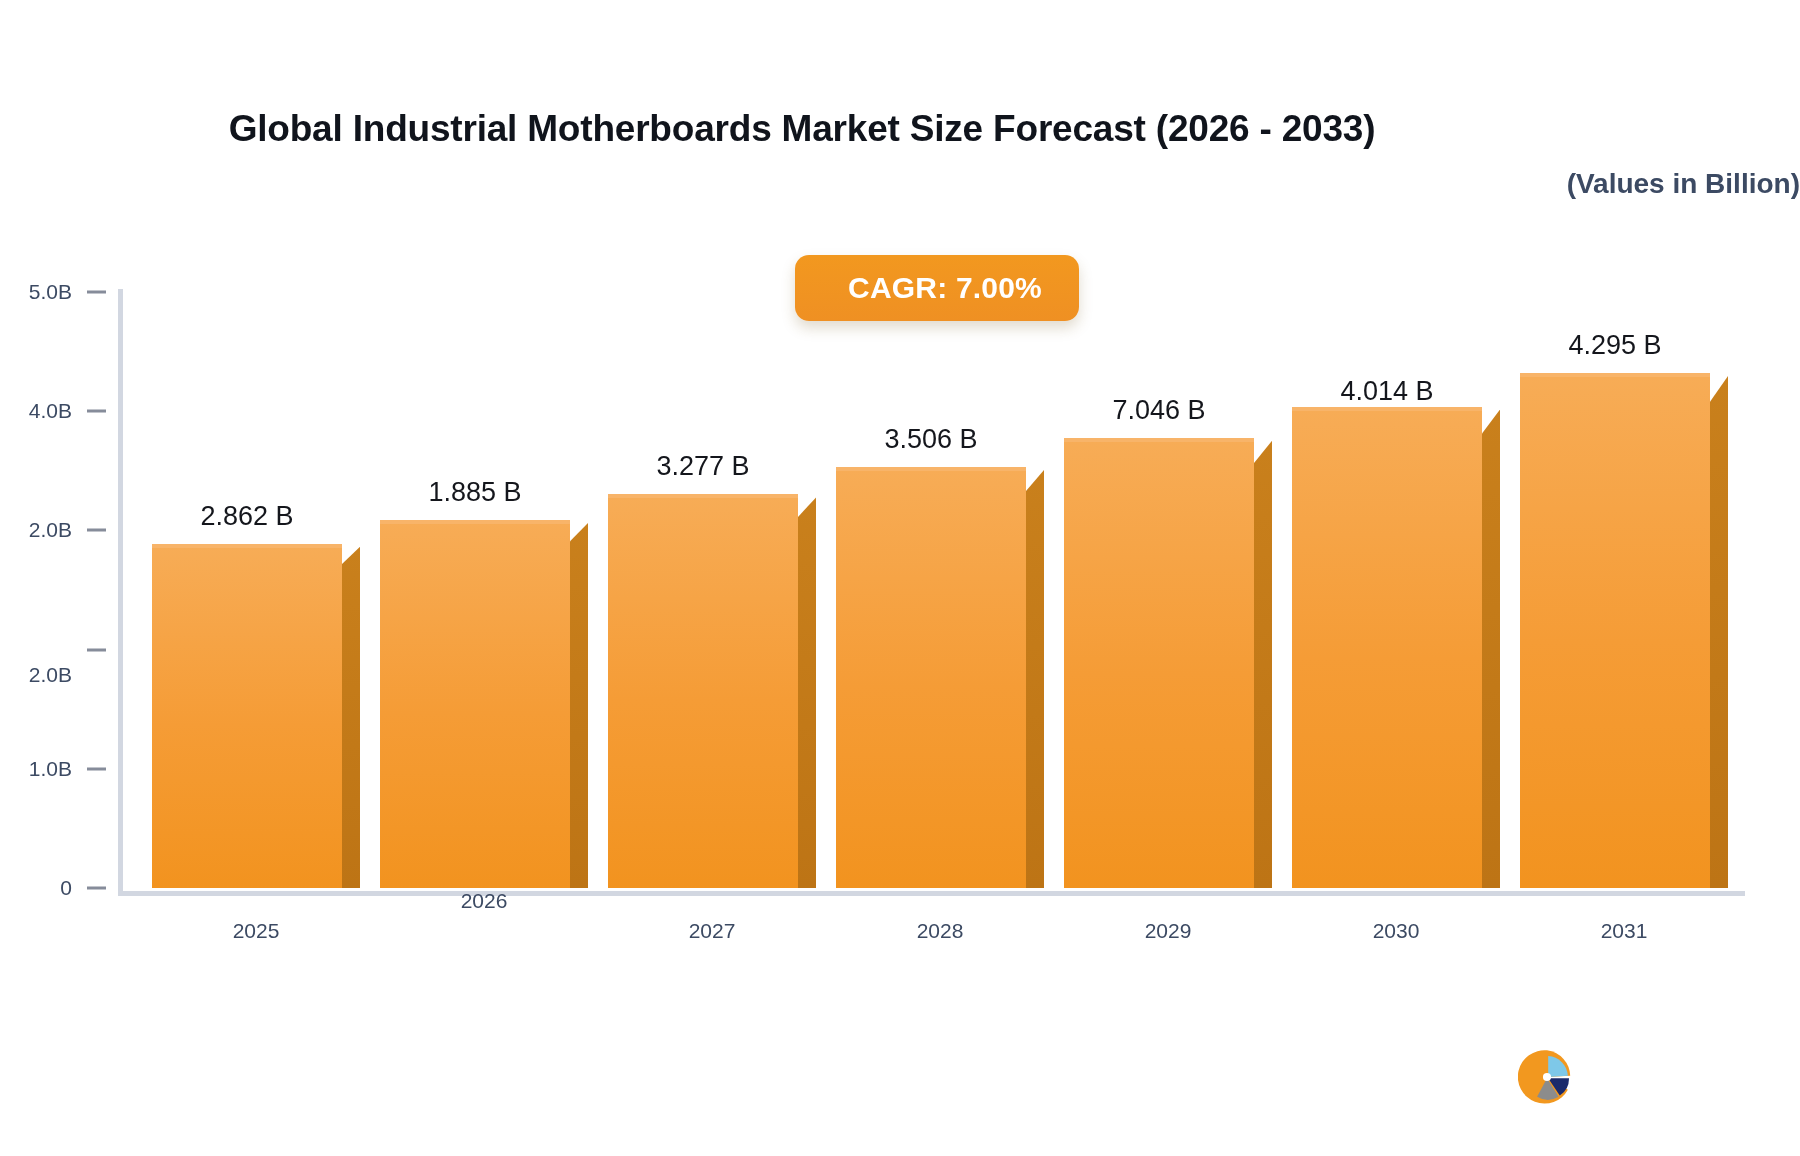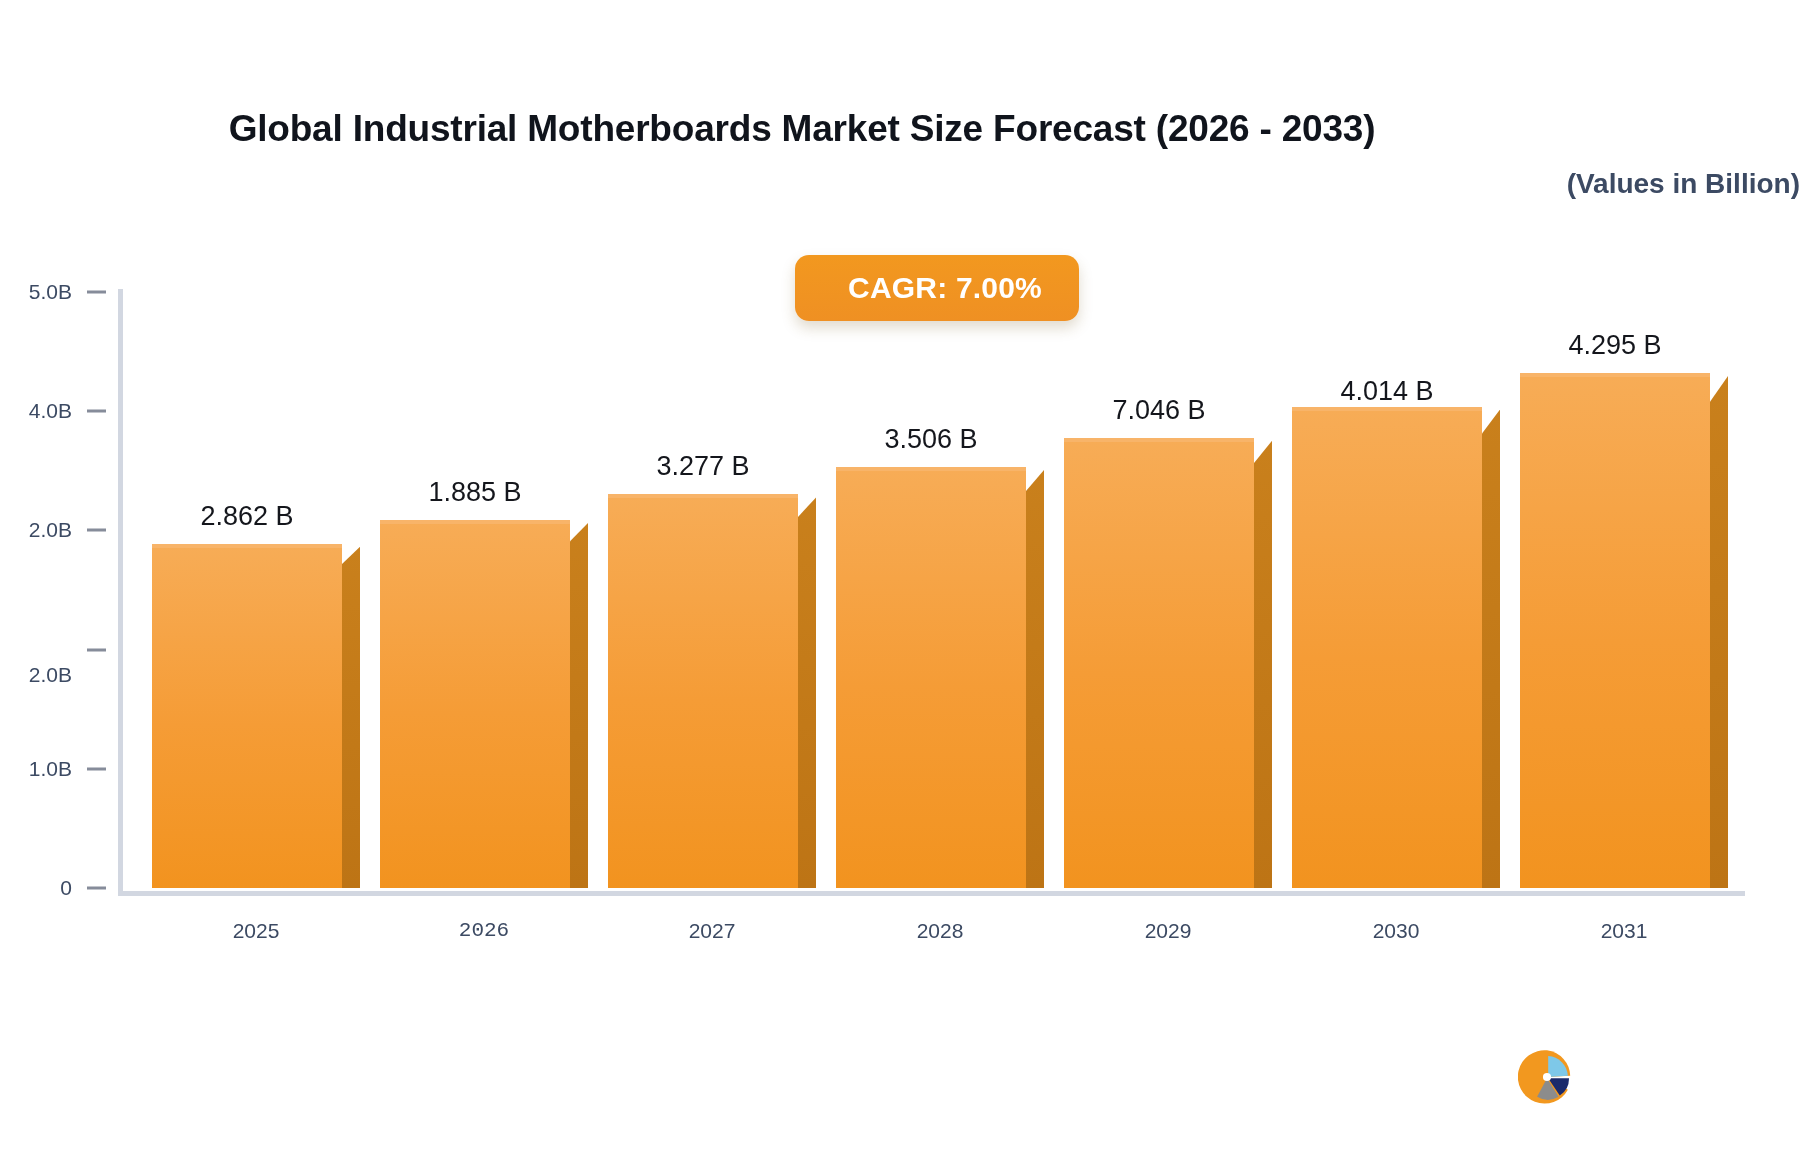--- a/index.html
+++ b/index.html
@@ -182,21 +182,21 @@
     </div>
     <div class="bar-top" style="left: 152px; top: 543.85px; width: 190px; height: 4px;"></div>
     <div class="bar-label" style="left: 247px; top: 500.85px;">2.862 B</div>
     <div class="x-tick-label" style="left: 256px; top: 919px;">2025</div>
     <div class="bar-group" style="left: 380px; top: 522.89px; width: 190px; height: 365.11px;">
       <div class="bar-side" style="left: 190px; width: 18px;"></div>
       <div class="bar-front"></div>
     </div>
     <div class="bar-top" style="left: 380px; top: 519.89px; width: 190px; height: 4px;"></div>
     <div class="bar-label" style="left: 475px; top: 476.89px;">1.885 B</div>
-    <div class="x-tick-label" style="left: 484px; top: 919px; font-family: Liberation Mono, monospace;">2026</div>
+    <div class="x-tick-label" style="left: 484px; top: 889px;">2026</div>
     <div class="bar-group" style="left: 608px; top: 497.382px; width: 190px; height: 390.618px;">
       <div class="bar-side" style="left: 190px; width: 18px;"></div>
       <div class="bar-front"></div>
     </div>
     <div class="bar-top" style="left: 608px; top: 494.382px; width: 190px; height: 4px;"></div>
     <div class="bar-label" style="left: 703px; top: 451.382px;">3.277 B</div>
     <div class="x-tick-label" style="left: 712px; top: 919px;">2027</div>
     <div class="bar-group" style="left: 836px; top: 470.085px; width: 190px; height: 417.915px;">
       <div class="bar-side" style="left: 190px; width: 18px;"></div>
       <div class="bar-front"></div>

